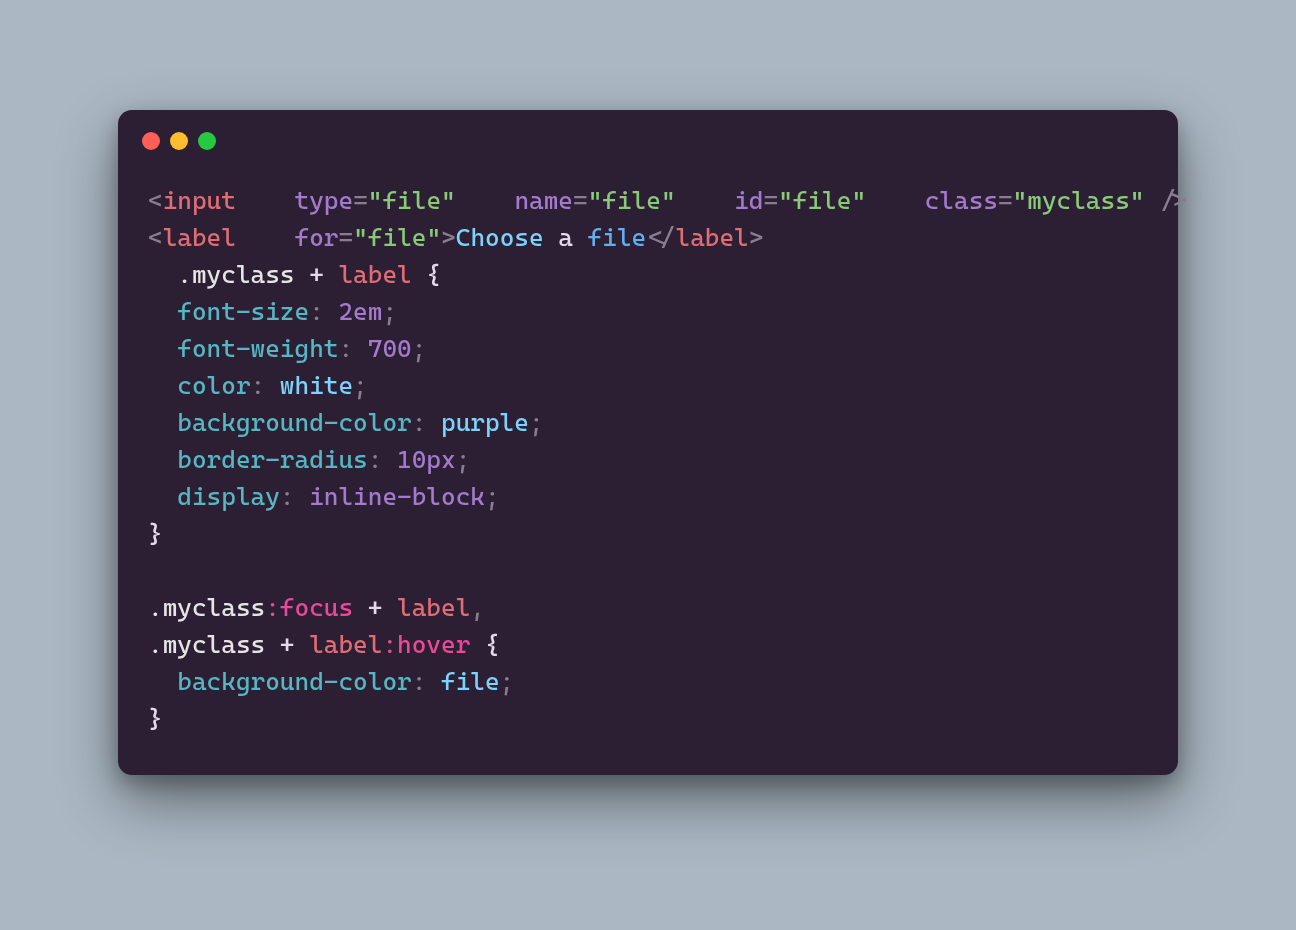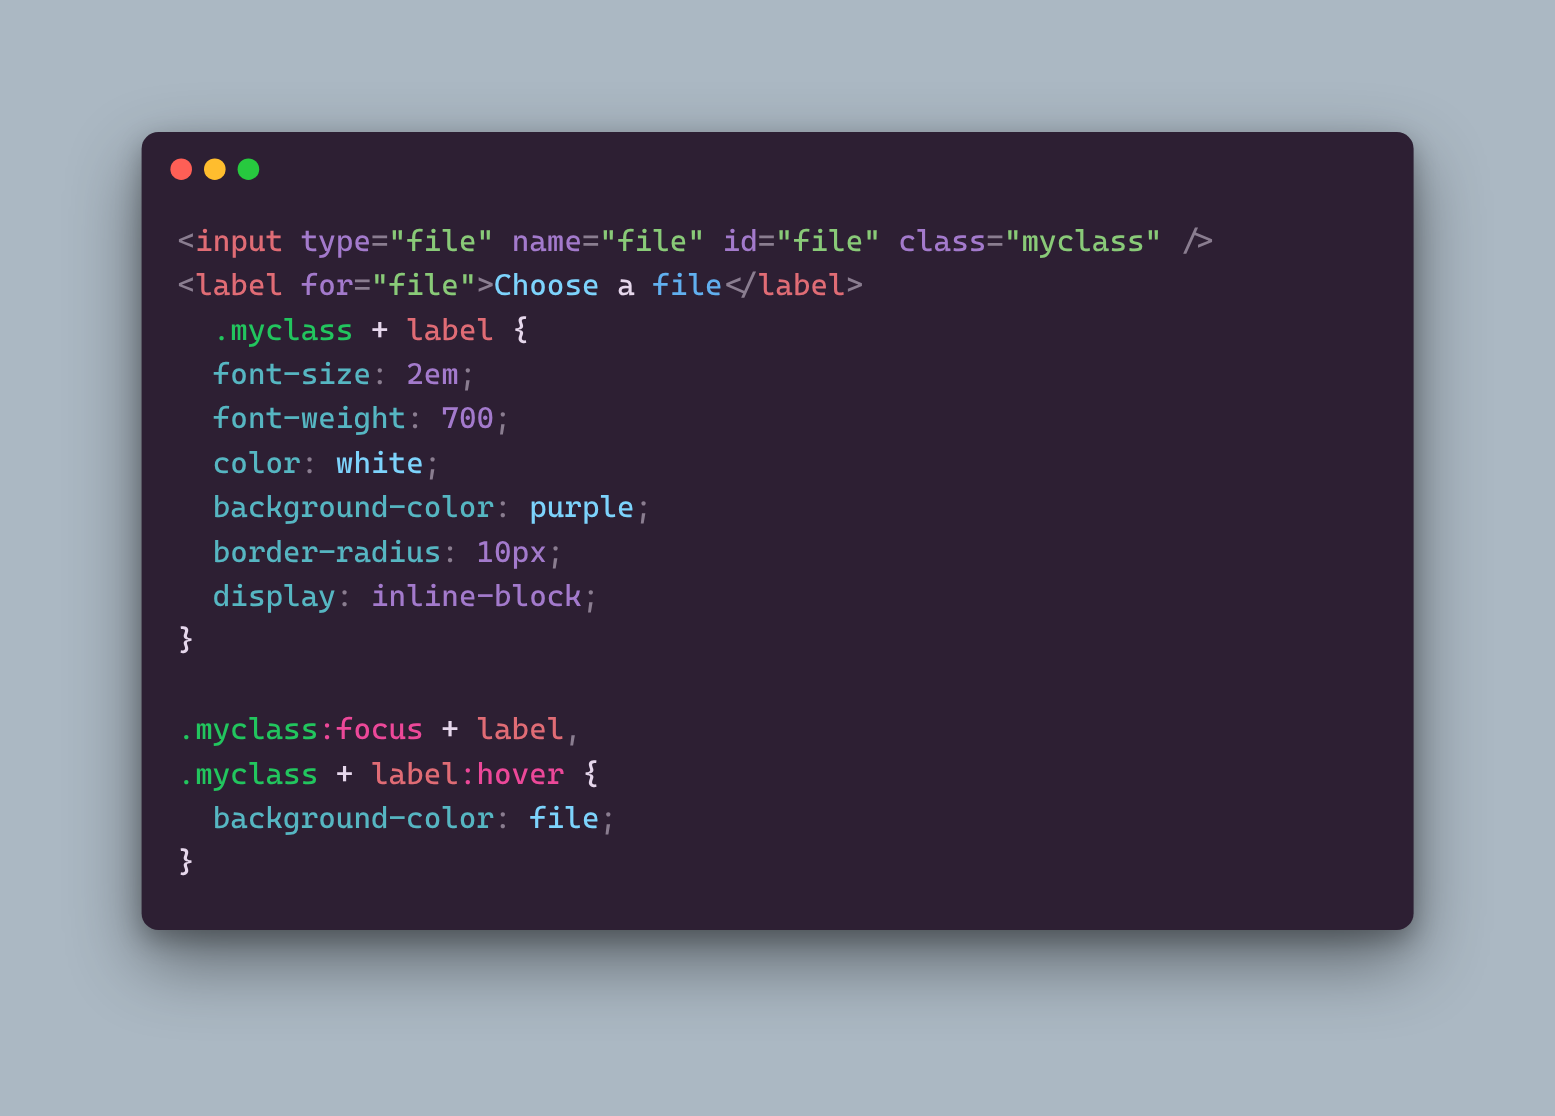--- a/index.html
+++ b/index.html
@@ -45,25 +45,25 @@
     font-size: 25px;
     line-height: 1.48;
     color: #e6d7ec;
     white-space: pre;
     font-weight: 500;
   }
 
   
   .punct   { color: #8a7d90; }
   .tag     { color: #e06c75; }
-  .attr    { color: #a37acc; }
+  .attr    { color: #a37acc; margin-left: 44px; }
   .eq      { color: #8a7d90; }
   .str     { color: #89ca78; }
   .text    { color: #e6d7ec; }
-  .sel     { color: #22c55e; }
+  .sel     { color: #e5e5e5; }
   .seltag  { color: #e06c75; }
   .pseudo  { color: #ec4899; }
   .brace   { color: #e6d7ec; }
   .prop    { color: #56b6c2; }
   .colon   { color: #8a7d90; }
   .num     { color: #a37acc; }
   .kw      { color: #7dd3fc; }
   .semi    { color: #8a7d90; }
   .comma   { color: #8a7d90; }
   .slash   { color: #8a7d90; }

